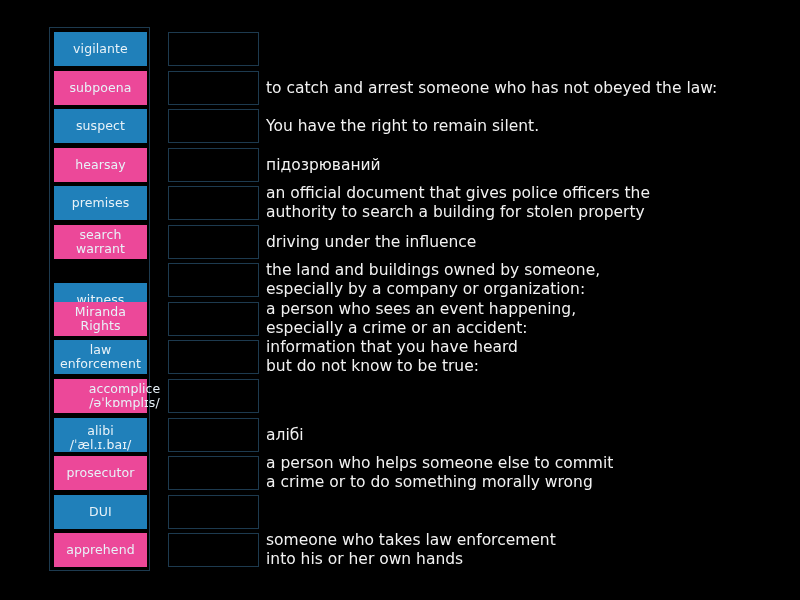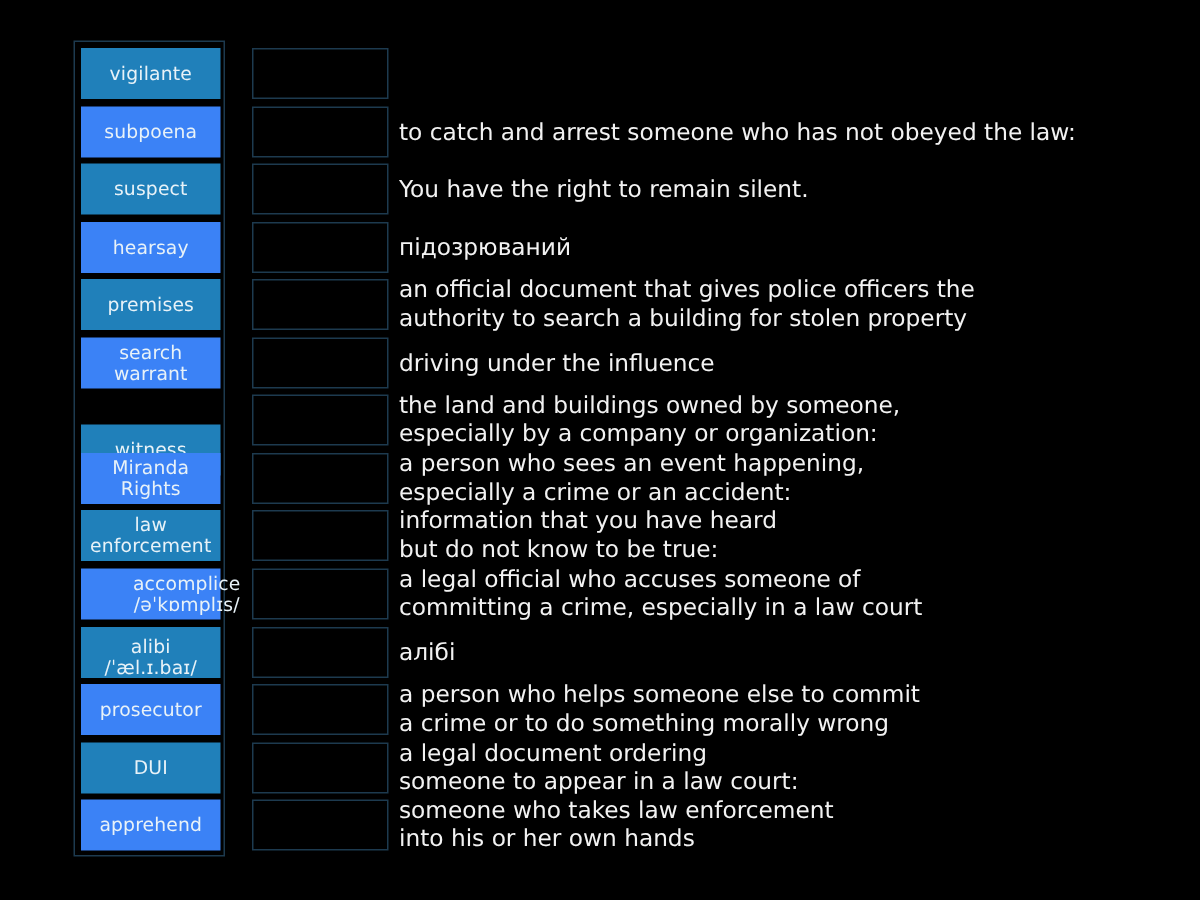--- a/index.html
+++ b/index.html
@@ -36,21 +36,21 @@
       line-height: 14px;
       text-align: center;
       display: flex;
       align-items: center;
       justify-content: center;
       box-sizing: border-box;
       cursor: grab;
       letter-spacing: 0.1px;
     }
     .tile.light { background: #2080ba; }
-    .tile.dark { background: #3b82f6; }
+    .tile.dark { background: #ec4899; }
     .dropbox {
       position: absolute;
       left: 168px;
       width: 91px;
       height: 34px;
       border: 1px solid #1d3a4f;
       box-sizing: border-box;
       background: #000000;
     }
     .def {
@@ -121,39 +121,35 @@
 enforcement</div>
     </div>
     <div class="dropbox" style="top: 340px;"></div>
     <div class="def" style="top: 338px;">information that you have heard
 but do not know to be true:</div>
     <div class="tile dark" style="top: 379px; padding-left: 48px;">
       <div style="white-space: pre-line;">accomplice
 /əˈkɒmplɪs/</div>
     </div>
     <div class="dropbox" style="top: 379px;"></div>
-    <div class="def" style="top: 377px;">a legal official who accuses someone of
-committing a crime, especially in a law court</div>
     <div class="tile light" style="top: 418px; align-items: flex-end;">
       <div style="white-space: pre-line;">alibi
 /ˈæl.ɪ.baɪ/</div>
     </div>
     <div class="dropbox" style="top: 418px;"></div>
     <div class="def" style="top: 416px;">алібі</div>
     <div class="tile dark" style="top: 456px;">
       <div style="white-space: pre-line;">prosecutor</div>
     </div>
     <div class="dropbox" style="top: 456px;"></div>
     <div class="def" style="top: 454px;">a person who helps someone else to commit
 a crime or to do something morally wrong</div>
     <div class="tile light" style="top: 495px;">
       <div style="white-space: pre-line;">DUI</div>
     </div>
     <div class="dropbox" style="top: 495px;"></div>
-    <div class="def" style="top: 493px;">a legal document ordering
-someone to appear in a law court:</div>
     <div class="tile dark" style="top: 533px;">
       <div style="white-space: pre-line;">apprehend</div>
     </div>
     <div class="dropbox" style="top: 533px;"></div>
     <div class="def" style="top: 531px;">someone who takes law enforcement
 into his or her own hands</div>
   </div>
 
 </body></html>

